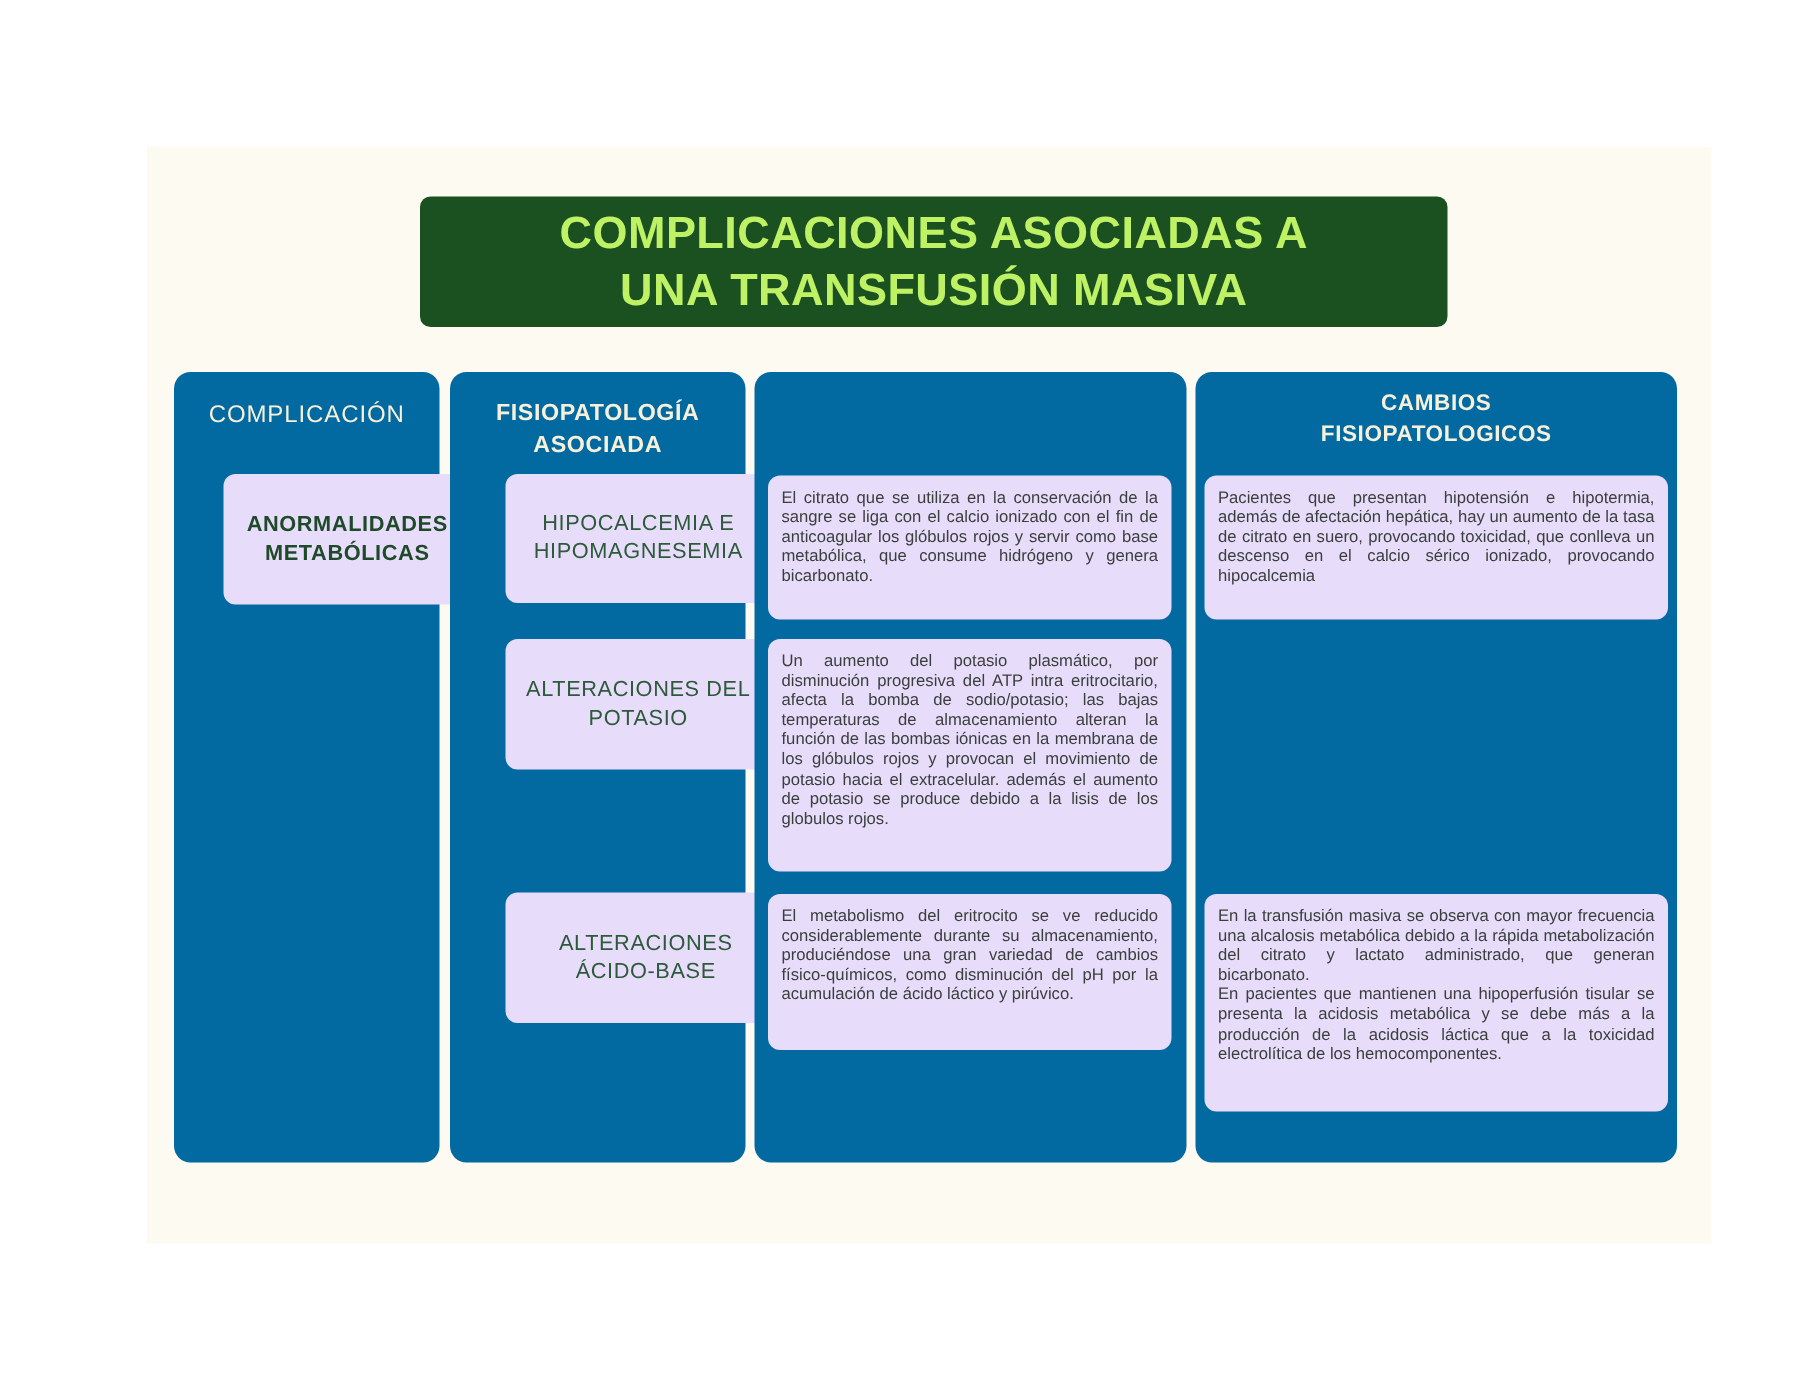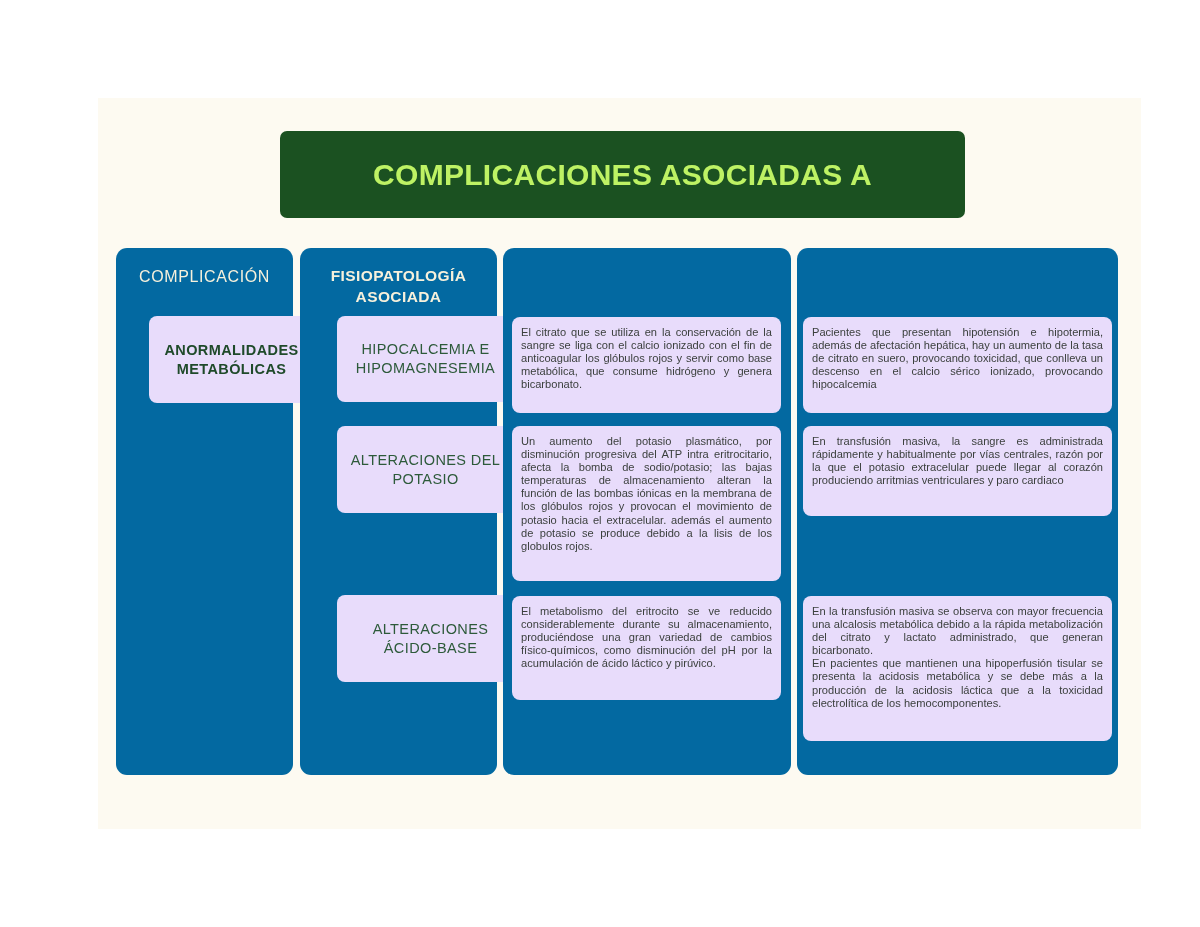--- a/index.html
+++ b/index.html
@@ -45,20 +45,21 @@
   }
 </style>
 </head>
 <body>
 
 <div class="canvas"></div>
 
 <div class="title-box">
   <h1>
     <span>COMPLICACIONES ASOCIADAS A</span><br>
+    <span>UNA TRANSFUSIÓN MASIVA</span>
   </h1>
 </div>
 
 <div class="col" style="left:116px; width:177px;">
   <div class="col-head light" style="top:20px;">COMPLICACIÓN</div>
   <div class="card label strong" style="left:5px; top:68px; width:165px; height:87px;">
     <div>
       <span>ANORMALIDADES</span><br>
       <span>METABÓLICAS</span>
     </div>
@@ -90,19 +91,22 @@
   </div>
 </div>
 
 <div class="col" style="left:503px; width:288px;">
   <div class="card text" style="left:9px; top:69px; width:269px; height:96px;">El citrato que se utiliza en la conservación de la sangre se liga con el calcio ionizado con el fin de anticoagular los glóbulos rojos y servir como base metabólica, que consume hidrógeno y genera bicarbonato.</div>
   <div class="card text" style="left:9px; top:178px; width:269px; height:155px;">Un aumento del potasio plasmático, por disminución progresiva del ATP intra eritrocitario, afecta la bomba de sodio/potasio; las bajas temperaturas de almacenamiento alteran la función de las bombas iónicas en la membrana de los glóbulos rojos y provocan el movimiento de potasio hacia el extracelular. además el aumento de potasio se produce debido a la lisis de los globulos rojos.</div>
   <div class="card text" style="left:9px; top:348px; width:269px; height:104px;">El metabolismo del eritrocito se ve reducido considerablemente durante su almacenamiento, produciéndose una gran variedad de cambios físico-químicos, como disminución del pH por la acumulación de ácido láctico y pirúvico.</div>
 </div>
 
 <div class="col" style="left:797px; width:321px;">
+  <div class="col-head bold" style="top:10px; font-size:15px;">
+    <span>CAMBIOS</span><br>
+    <span>FISIOPATOLOGICOS</span>
+  </div>
   <div class="card text" style="left:6px; top:69px; width:309px; height:96px;">Pacientes que presentan hipotensión e hipotermia, además de afectación hepática, hay un aumento de la tasa de citrato en suero, provocando toxicidad, que conlleva un descenso en el calcio sérico ionizado, provocando hipocalcemia</div>
-  <div class="card text" style="left:6px; top:178px; width:309px; height:90px;">En transfusión masiva, la sangre es administrada rápidamente y habitualmente por vías centrales, razón por la que el potasio extracelular puede llegar al corazón produciendo arritmias ventriculares y paro cardiaco</div>
   <div class="card text" style="left:6px; top:348px; width:309px; height:145px;">
     <div>En la transfusión masiva se observa con mayor frecuencia una alcalosis metabólica debido a la rápida metabolización del citrato y lactato administrado, que generan bicarbonato.</div>
     <div>En pacientes que mantienen una hipoperfusión tisular se presenta la acidosis metabólica y se debe más a la producción de la acidosis láctica que a la toxicidad electrolítica de los hemocomponentes.</div>
   </div>
 </div>
 
 </body></html>

